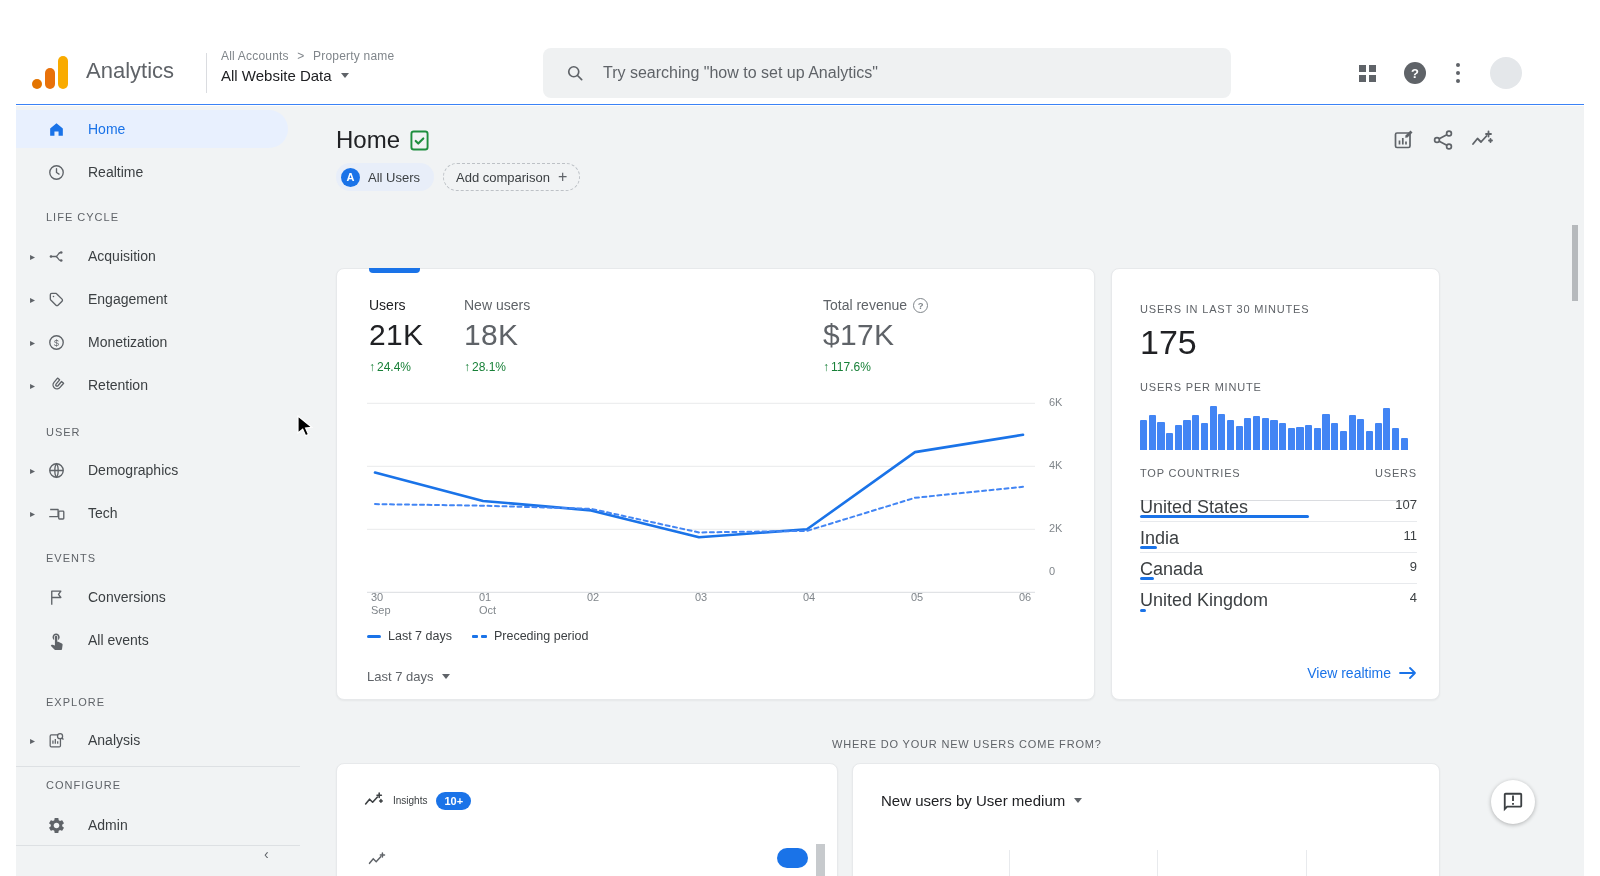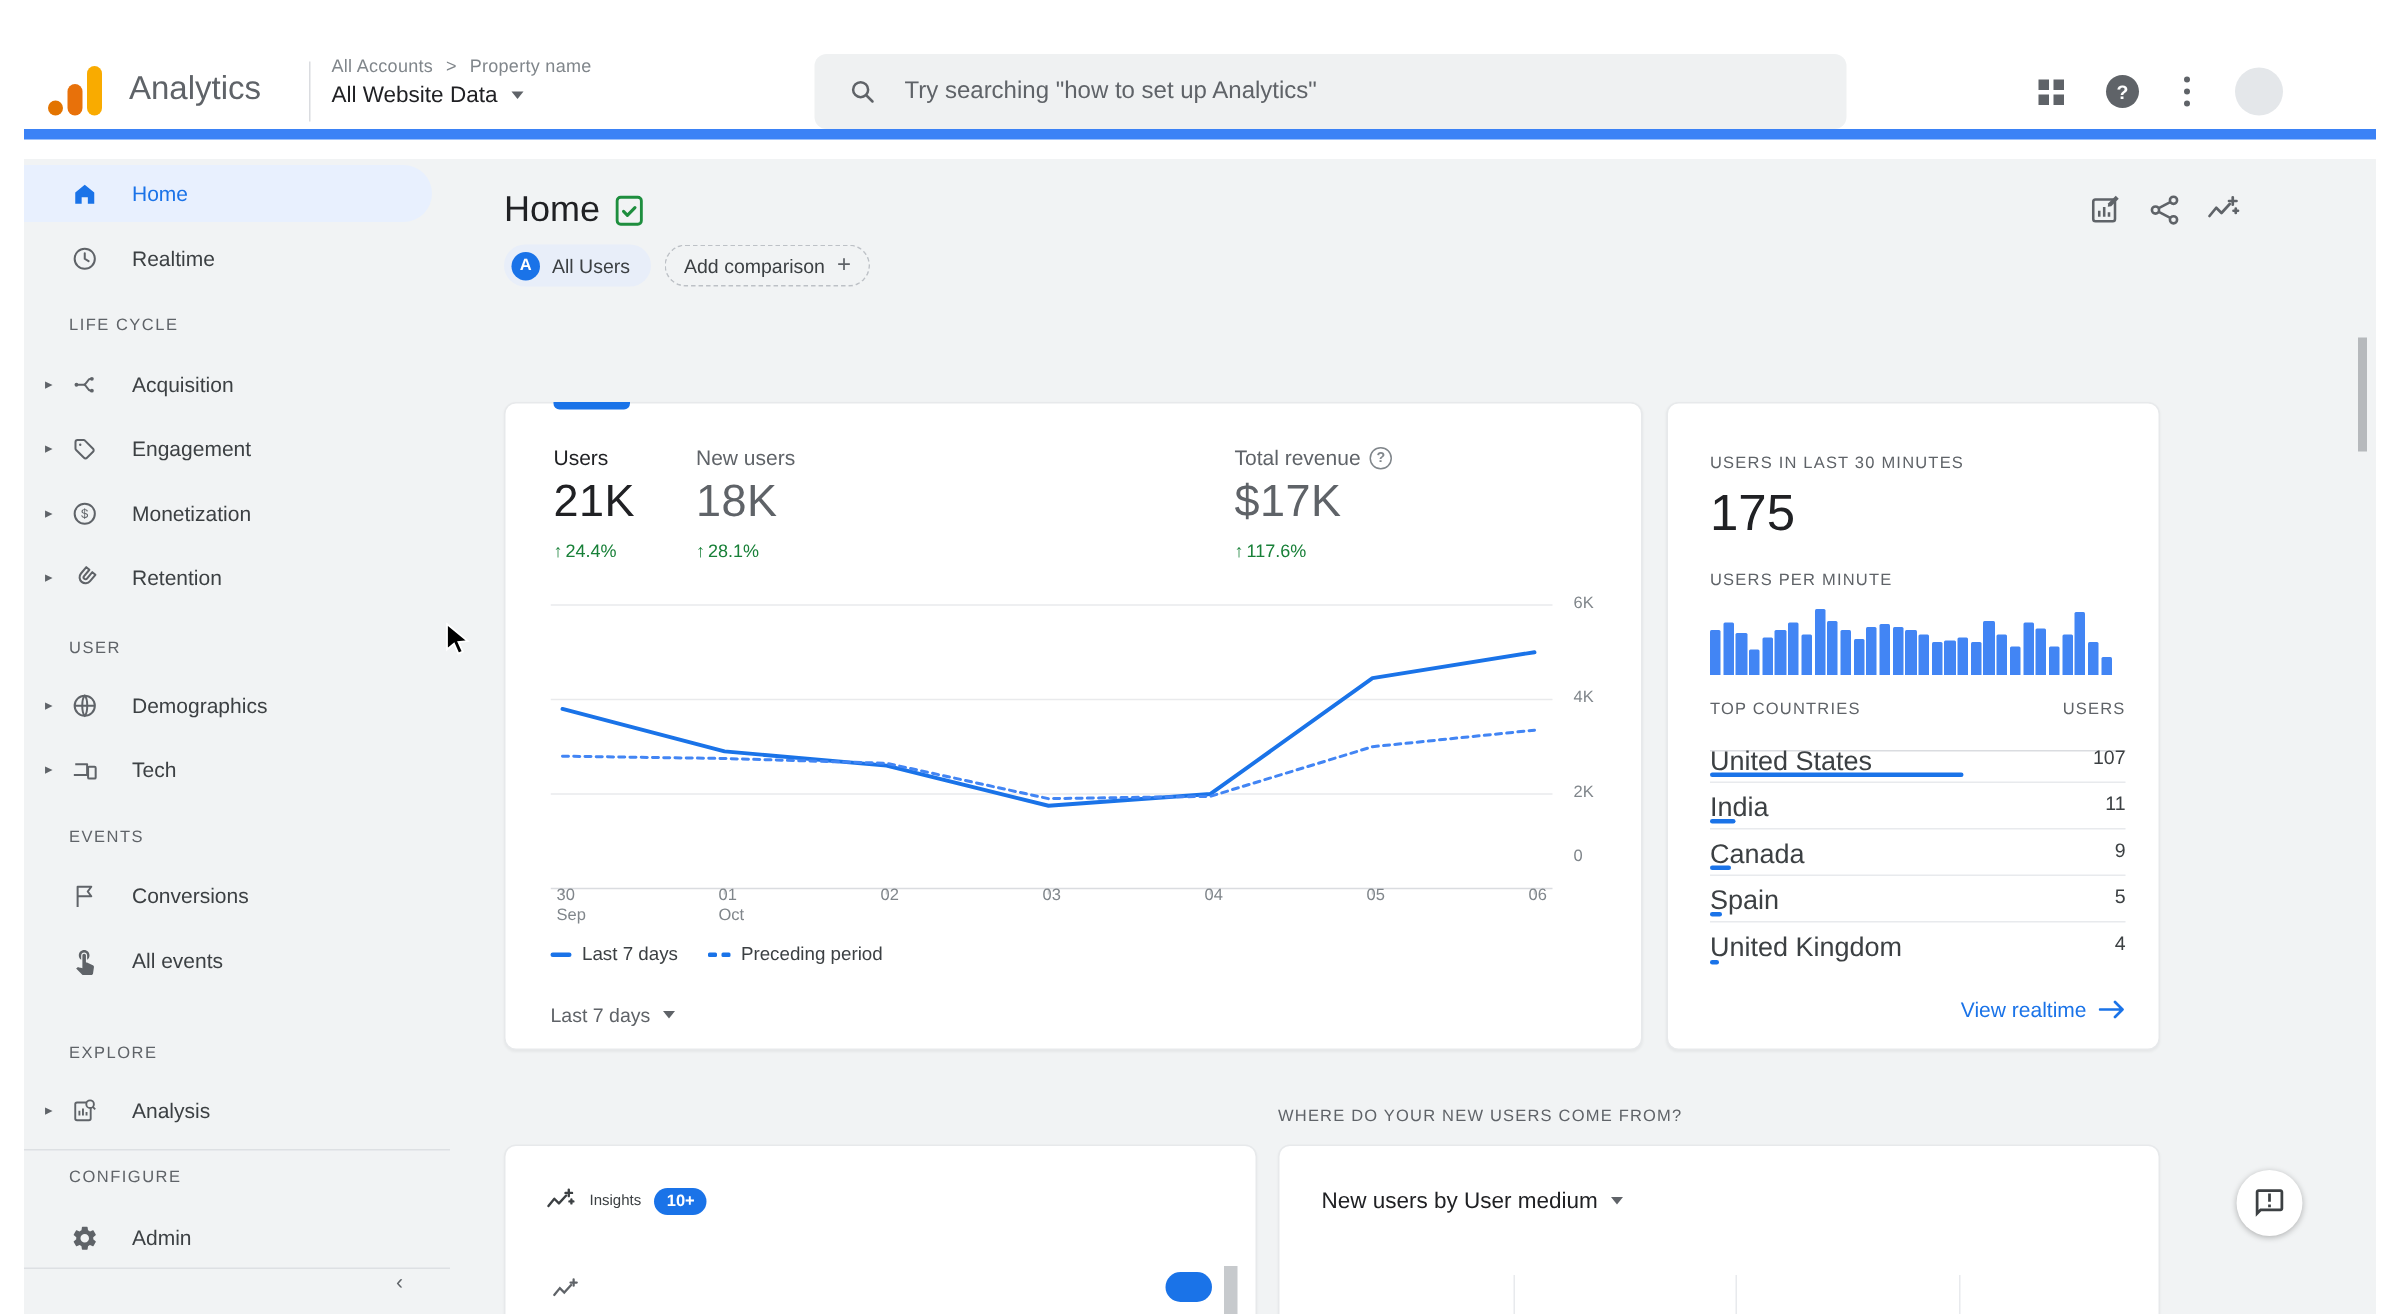--- a/index.html
+++ b/index.html
@@ -1,21 +1,21 @@
 <!DOCTYPE html>
 <html><head>
 <meta charset="utf-8">
 <style>
   * { margin:0; padding:0; box-sizing:border-box; }
   html,body { width:1600px; height:876px; background:#fff; overflow:hidden;
     font-family:"Liberation Sans", sans-serif; }
 
   
-  .topbar { position:absolute; left:16px; top:28px; width:1568px; height:65px;
-    background:#fff; border-bottom:7px solid #3b82f6; }
+  .topbar { position:absolute; left:16px; top:40px; width:1568px; height:65px;
+    background:#fff; border-bottom:1px solid #3b82f6; }
   .logo { position:absolute; left:16px; top:15px; width:42px; height:36px; }
   .logo .dot { position:absolute; left:0; bottom:2px; width:10px; height:10px; border-radius:50%; background:#e37400; }
   .logo .mid { position:absolute; left:13px; bottom:2px; width:10px; height:21px; border-radius:5px; background:#e8710a; }
   .logo .tall { position:absolute; left:26px; bottom:2px; width:10px; height:33px; border-radius:5px; background:#f9ab00; }
   .brand { position:absolute; left:70px; top:18px; font-size:22px; color:#5f6368; }
   .tb-divider { position:absolute; left:190px; top:13px; width:1px; height:40px; background:#dadce0; }
   .crumbs { position:absolute; left:205px; top:9px; }
   .crumb-line1 { font-size:12px; color:#80868b; letter-spacing:.2px; }
   .crumb-line1 .sep { margin:0 5px; color:#80868b; }
   .crumb-line2 { margin-top:4px; font-size:15px; color:#202124; font-weight:500; display:flex; align-items:center; gap:9px;}
@@ -91,21 +91,21 @@
   #rt-bars .rtbar { flex:1; background:#4285f4; border-radius:1px 1px 0 0; }
   .rt-thead { position:absolute; left:28px; top:198px; width:277px; display:flex; justify-content:space-between; font-size:11px; letter-spacing:.8px; color:#5f6368; font-weight:500; padding-bottom:21px; border-bottom:1px solid #dadce0; }
   .rt-rows { position:absolute; left:28px; top:222px; width:277px; }
   .country-row { position:relative; height:31px; border-bottom:1px solid #e8eaed; }
   .country-row .cname { position:absolute; left:0; top:6px; font-size:18px; color:#3c4043; }
   .country-row .cval { position:absolute; right:0; top:6px; font-size:13px; color:#3c4043; }
   .country-row .cbar { position:absolute; left:0; bottom:3px; height:3px; background:#1a73e8; border-radius:2px; }
   .rt-link { position:absolute; right:22px; top:396px; display:flex; align-items:center; gap:8px; font-size:14px; font-weight:500; color:#1a73e8; cursor:pointer; }
 
   
-  .section-label { position:absolute; left:836px; top:632px; font-size:11px; letter-spacing:.8px; color:#5f6368; font-weight:500; }
+  .section-label { position:absolute; left:816px; top:632px; font-size:11px; letter-spacing:.8px; color:#5f6368; font-weight:500; }
   .insights-head { position:absolute; left:26px; top:26px; display:flex; align-items:center; gap:9px; }
   .insights-title { font-size:10px; font-weight:500; color:#3c4043; }
   .badge { background:#1a73e8; color:#fff; font-size:11px; font-weight:600; padding:3px 8px; border-radius:11px; }
   .ins-partial-pill { position:absolute; left:440px; top:84px; width:31px; height:20px; border-radius:10px; background:#1a73e8; }
   .ins-scrollbar { position:absolute; left:479px; top:80px; width:9px; height:46px; background:#c7cacd; }
   .ins-partial-icon { position:absolute; left:30px; top:86px; width:20px; height:20px; }
   .nu-head { position:absolute; left:28px; top:28px; display:flex; align-items:center; gap:9px; font-size:15px; color:#202124; }
   .nu-grid { position:absolute; top:86px; bottom:0; width:1px; background:#e8eaed; }
 
   
@@ -472,25 +472,20 @@
       <div class="country-row">
         <span class="cname">India</span>
           <span class="cval">11</span>
           <span class="cbar" style="width: 6.3%;"></span>
       </div>
       <div class="country-row">
         <span class="cname">Canada</span>
           <span class="cval">9</span>
           <span class="cbar" style="width: 5.1%;"></span>
       </div>
-      <div class="country-row">
-        <span class="cname">Spain</span>
-          <span class="cval">5</span>
-          <span class="cbar" style="width: 2.9%;"></span>
-      </div>
       <div class="country-row" style="border-bottom:none">
         <span class="cname">United Kingdom</span>
           <span class="cval">4</span>
           <span class="cbar" style="width: 2.3%;"></span>
       </div>
     </div>
     <div class="rt-link">
       <span>View realtime</span>
       <svg width="18" height="14" viewBox="0 0 18 14">
           <path d="M1 7h15M11 2l5 5-5 5" fill="none" stroke="#1a73e8" stroke-width="1.8" stroke-linecap="round" stroke-linejoin="round"></path>

